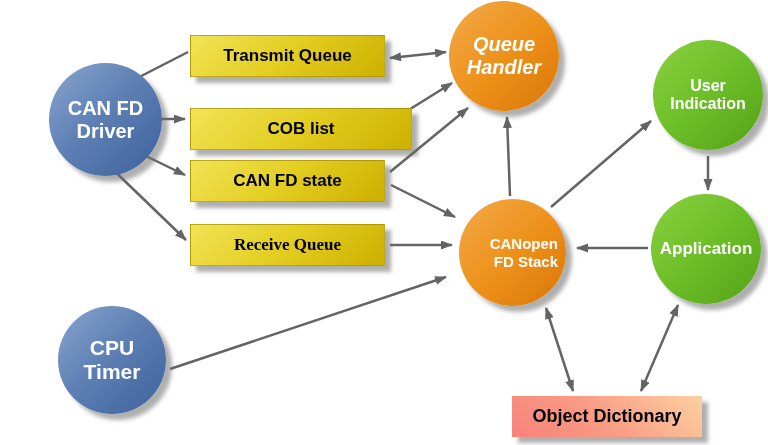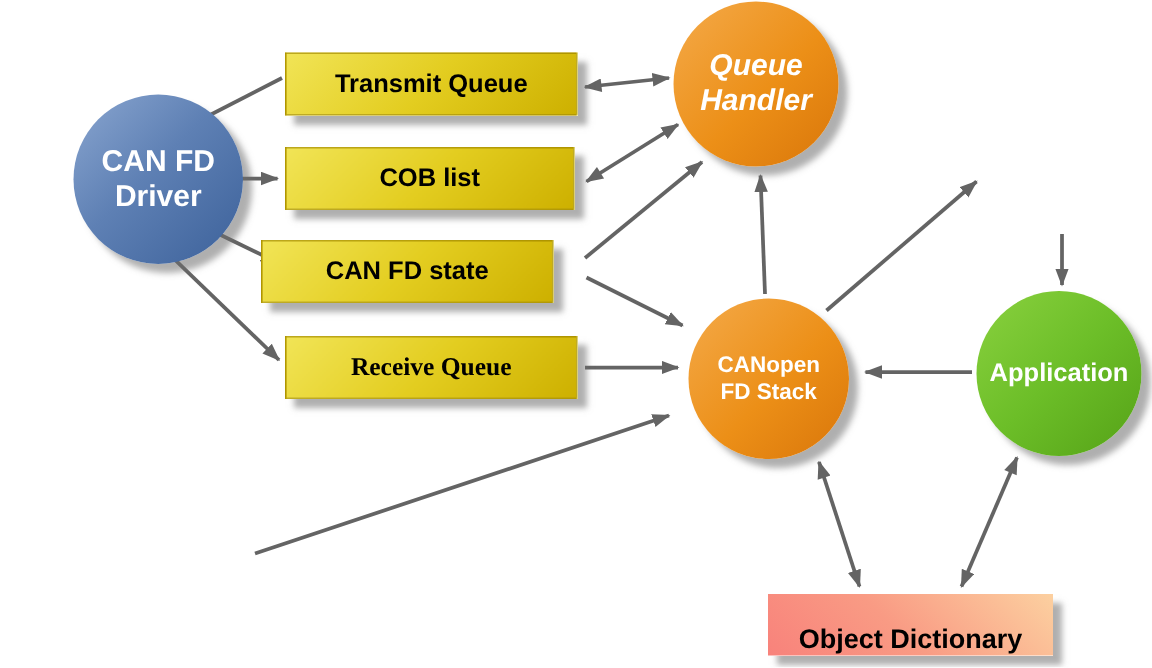--- a/index.html
+++ b/index.html
@@ -44,30 +44,30 @@
     border: 1px solid rgba(150,125,0,0.55);
   }
   .salmon {
     background: linear-gradient(225deg, #fcd0a0 0%, #f99b84 55%, #f8827b 100%);
   }
 
   
   #can-fd-driver   { left: 1px;   top: 63px;  width: 113px; height: 113px; font-size: 20px; margin-left: 48px; }
   #cpu-timer       { left: 58px;  top: 306px; width: 108px; height: 108px; font-size: 21px; }
   #queue-handler   { left: 449px; top: 1px;   width: 110px; height: 110px; font-size: 20px; font-style: italic; }
-  #canopen-fd-stack{ left: 459px; top: 199px; width: 107px; height: 107px; font-size: 15px; }
+  #canopen-fd-stack{ left: 459px; top: 199px; width: 107px; height: 107px; font-size: 15px; text-align: right; }
   #user-indication { left: 653px; top: 40px;  width: 110px; height: 110px; font-size: 16px; }
   #application     { left: 651px; top: 194px; width: 110px; height: 110px; font-size: 17px; }
 
   
   #transmit-queue    { left: 190px; top: 35px;  width: 195px; height: 42px; font-size: 17px; }
-  #cob-list          { left: 190px; top: 98px;  width: 193px; height: 42px; font-size: 17px; }
-  #can-fd-state      { left: 174px; top: 160px; width: 195px; height: 42px; font-size: 17px; }
+  #cob-list          { left: 190px; top: 108px;  width: 222px; height: 42px; font-size: 17px; }
+  #can-fd-state      { left: 190px; top: 160px; width: 195px; height: 42px; font-size: 17px; }
   #receive-queue     { left: 190px; top: 224px; width: 195px; height: 42px; font-size: 17px; font-family: Liberation Serif, serif; }
-  #object-dictionary { left: 512px; top: 396px; width: 190px; height: 41px; font-size: 18px; align-items: flex-end; }
+  #object-dictionary { left: 512px; top: 396px; width: 190px; height: 41px; font-size: 18px; }
 </style>
 </head>
 <body>
 
 <div id="diagram">
 
   <svg id="arrow-layer" viewBox="0 0 768 445" xmlns="http://www.w3.org/2000/svg">
     <defs>
       <marker id="ah-end" markerUnits="userSpaceOnUse" markerWidth="13" markerHeight="10" refX="11" refY="4.5" orient="auto">
         <path d="M0,0 L12,4.5 L0,9 z" fill="#646464"></path>
@@ -91,29 +91,35 @@
       <line x1="708" y1="156" x2="708" y2="190" stroke="#646464" stroke-width="2.5" marker-end="url(#ah-end)"></line>
       <line x1="648" y1="248" x2="577" y2="248" stroke="#646464" stroke-width="2.5" marker-end="url(#ah-end)"></line>
       <line x1="546" y1="308" x2="573" y2="391" stroke="#646464" stroke-width="2.5" marker-end="url(#ah-end)" marker-start="url(#ah-start)"></line>
       <line x1="678" y1="305" x2="641" y2="391" stroke="#646464" stroke-width="2.5" marker-end="url(#ah-end)" marker-start="url(#ah-start)"></line>
     </svg>
 
   <div id="can-fd-driver" class="node circle blue">
     <span>CAN FD Driver</span>
   </div>
 
+  <div id="cpu-timer" class="node circle blue">
+    <span>CPU Timer</span>
+  </div>
 
   <div id="queue-handler" class="node circle orange">
     <span>Queue Handler</span>
   </div>
 
   <div id="canopen-fd-stack" class="node circle orange">
     <span>CANopen FD Stack</span>
   </div>
 
+  <div id="user-indication" class="node circle green">
+    <span>User Indication</span>
+  </div>
 
   <div id="application" class="node circle green">
     <span>Application</span>
   </div>
 
   <div id="transmit-queue" class="node rect yellow">
     <span>Transmit Queue</span>
   </div>
 
   <div id="cob-list" class="node rect yellow">

